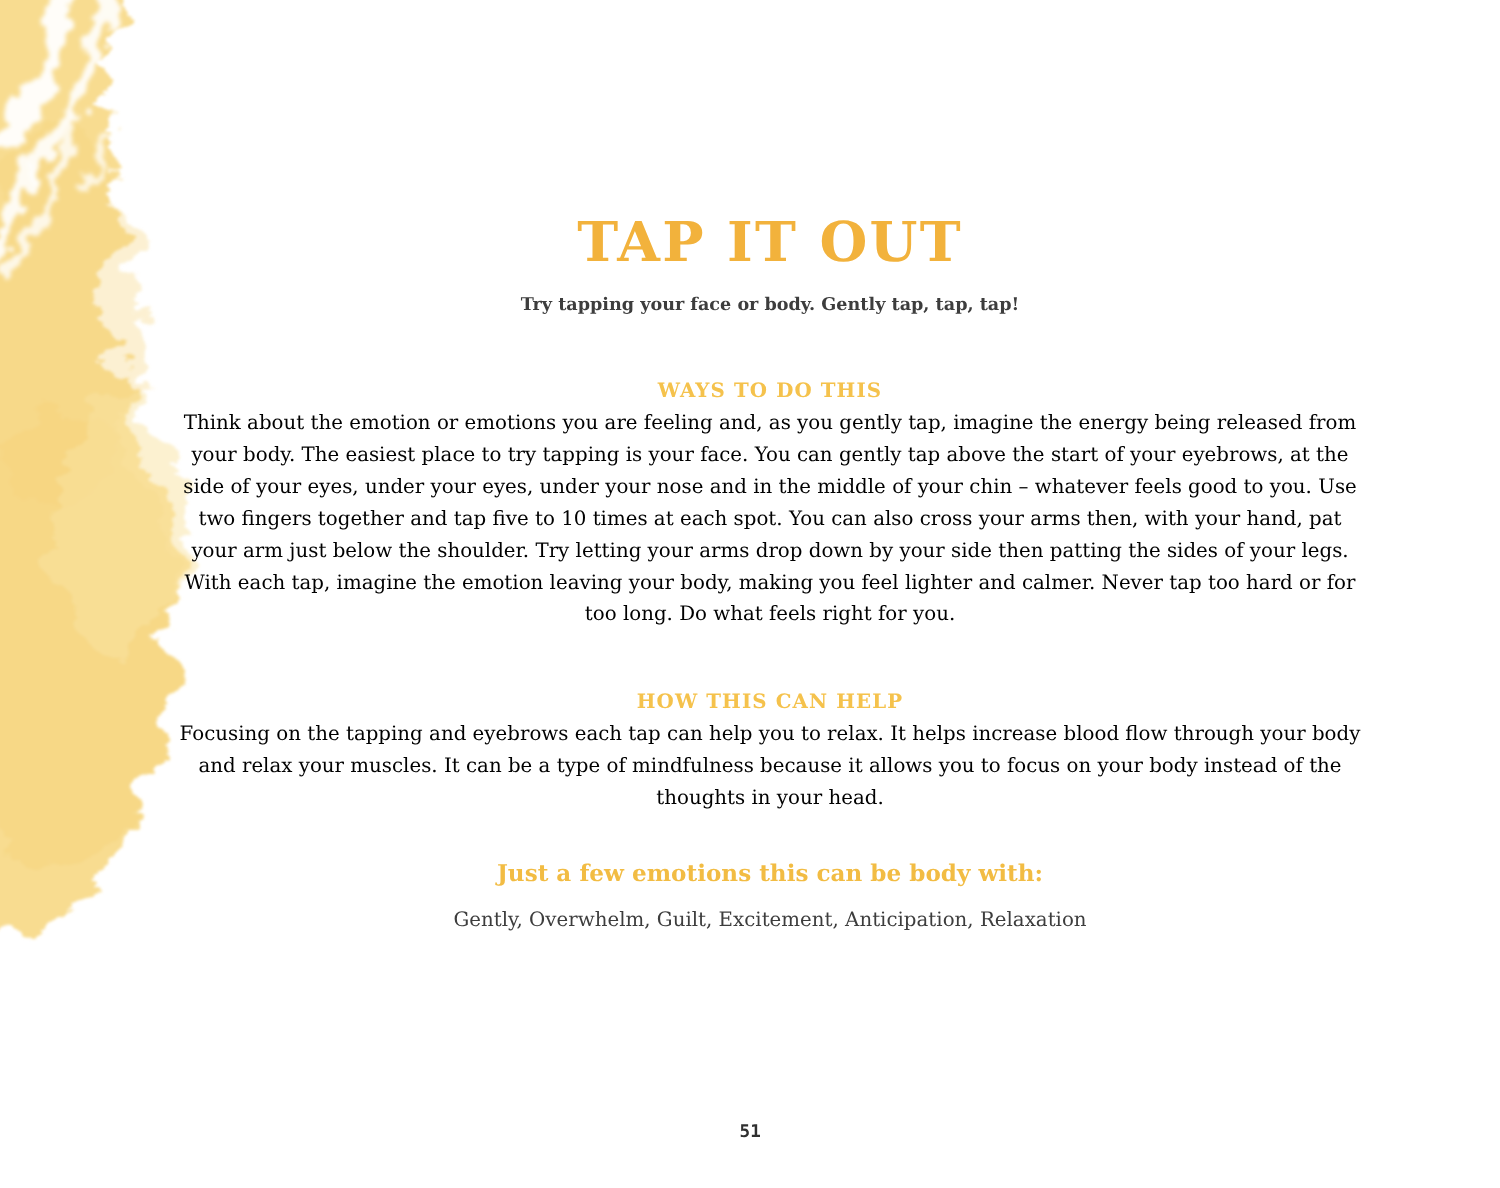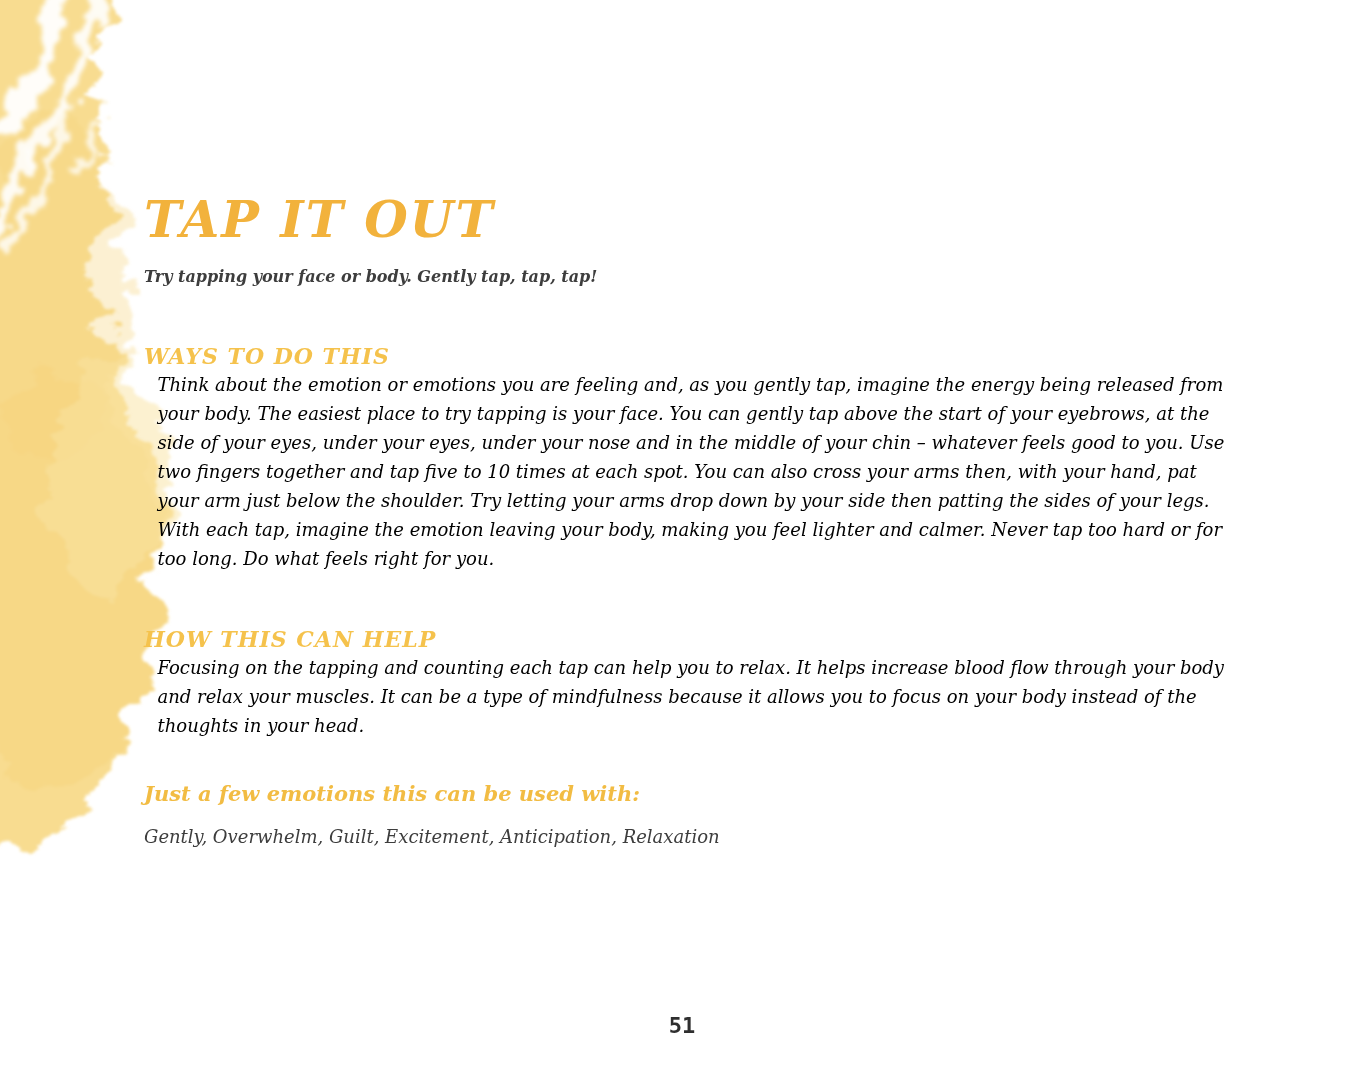--- a/index.html
+++ b/index.html
@@ -11,41 +11,40 @@
     overflow: hidden;
   }
   .page { position: absolute; inset: 0; }
 
   .splash { position: absolute; top: 0; left: 0; pointer-events: none; }
 
   .content {
     position: absolute;
     left: 144px; top: 0;
     width: 1112px;
-    text-align: left;
-    font-style: italic;
+    text-align: center;
   }
   .title {
     margin: 192px 0 0 0;
     font-size: 50px;
     line-height: 56px;
     font-weight: bold;
     letter-spacing: 2px;
     color: #F2B23C;
   }
   .subtitle {
     margin: 16px 0 0 0;
     font-size: 16px;
     line-height: 26px;
     font-weight: 600;
     color: #3D3D3D;
   }
   .section-heading {
     margin: 52px 0 0 0;
-    font-size: 22px;
+    font-size: 18px;
     line-height: 28px;
     font-weight: bold;
     letter-spacing: 1px;
     color: #F5C24C;
   }
   .section-heading.second { margin-top: 52px; }
   .section-body {
     margin: 0 auto 0 auto;
     width: 1085px;
     font-size: 18px;
@@ -65,21 +64,21 @@
     line-height: 24px;
     color: #3D3D3D;
   }
   .page-number {
     position: absolute;
     left: 0; bottom: 42px;
     width: 100%;
     text-align: center;
     font-family: "DejaVu Sans Mono", monospace;
     font-weight: bold;
-    font-size: 22px;
+    font-size: 16px;
     color: #2F2F2F;
   }
 </style>
 </head>
 <body>
 
 <div class="page">
 
   <svg class="splash" width="270" height="900" viewBox="0 0 270 900" aria-hidden="true">
     <defs>
@@ -115,21 +114,21 @@
     <h1 class="title">TAP IT OUT</h1>
     <p class="subtitle">Try tapping your face or body. Gently tap, tap, tap!</p>
 
     <section>
       <h2 class="section-heading">WAYS TO DO THIS</h2>
       <p class="section-body">Think about the emotion or emotions you are feeling and, as you gently tap, imagine the energy being released from your body. The easiest place to try tapping is your face. You can gently tap above the start of your eyebrows, at the side of your eyes, under your eyes, under your nose and in the middle of your chin – whatever feels good to you. Use two fingers together and tap five to 10 times at each spot. You can also cross your arms then, with your hand, pat your arm just below the shoulder. Try letting your arms drop down by your side then patting the sides of your legs. With each tap, imagine the emotion leaving your body, making you feel lighter and calmer. Never tap too hard or for too long. Do what feels right for you.</p>
     </section>
 
     <section>
       <h2 class="section-heading second">HOW THIS CAN HELP</h2>
-      <p class="section-body">Focusing on the tapping and counting each tap can help you to relax. It helps increase blood flow through your body and relax your muscles. It can be a type of mindfulness because it allows you to focus on your body instead of the thoughts in your head.</p>
+      <p class="section-body">Focusing on the tapping and eyebrows each tap can help you to relax. It helps increase blood flow through your body and relax your muscles. It can be a type of mindfulness because it allows you to focus on your body instead of the thoughts in your head.</p>
     </section>
 
-    <h3 class="emotions-heading">Just a few emotions this can be used with:</h3>
+    <h3 class="emotions-heading">Just a few emotions this can be body with:</h3>
     <p class="emotions-list">Gently, Overwhelm, Guilt, Excitement, Anticipation, Relaxation</p>
   </main>
 
   <div class="page-number">51</div>
 </div>
 
 </body></html>

